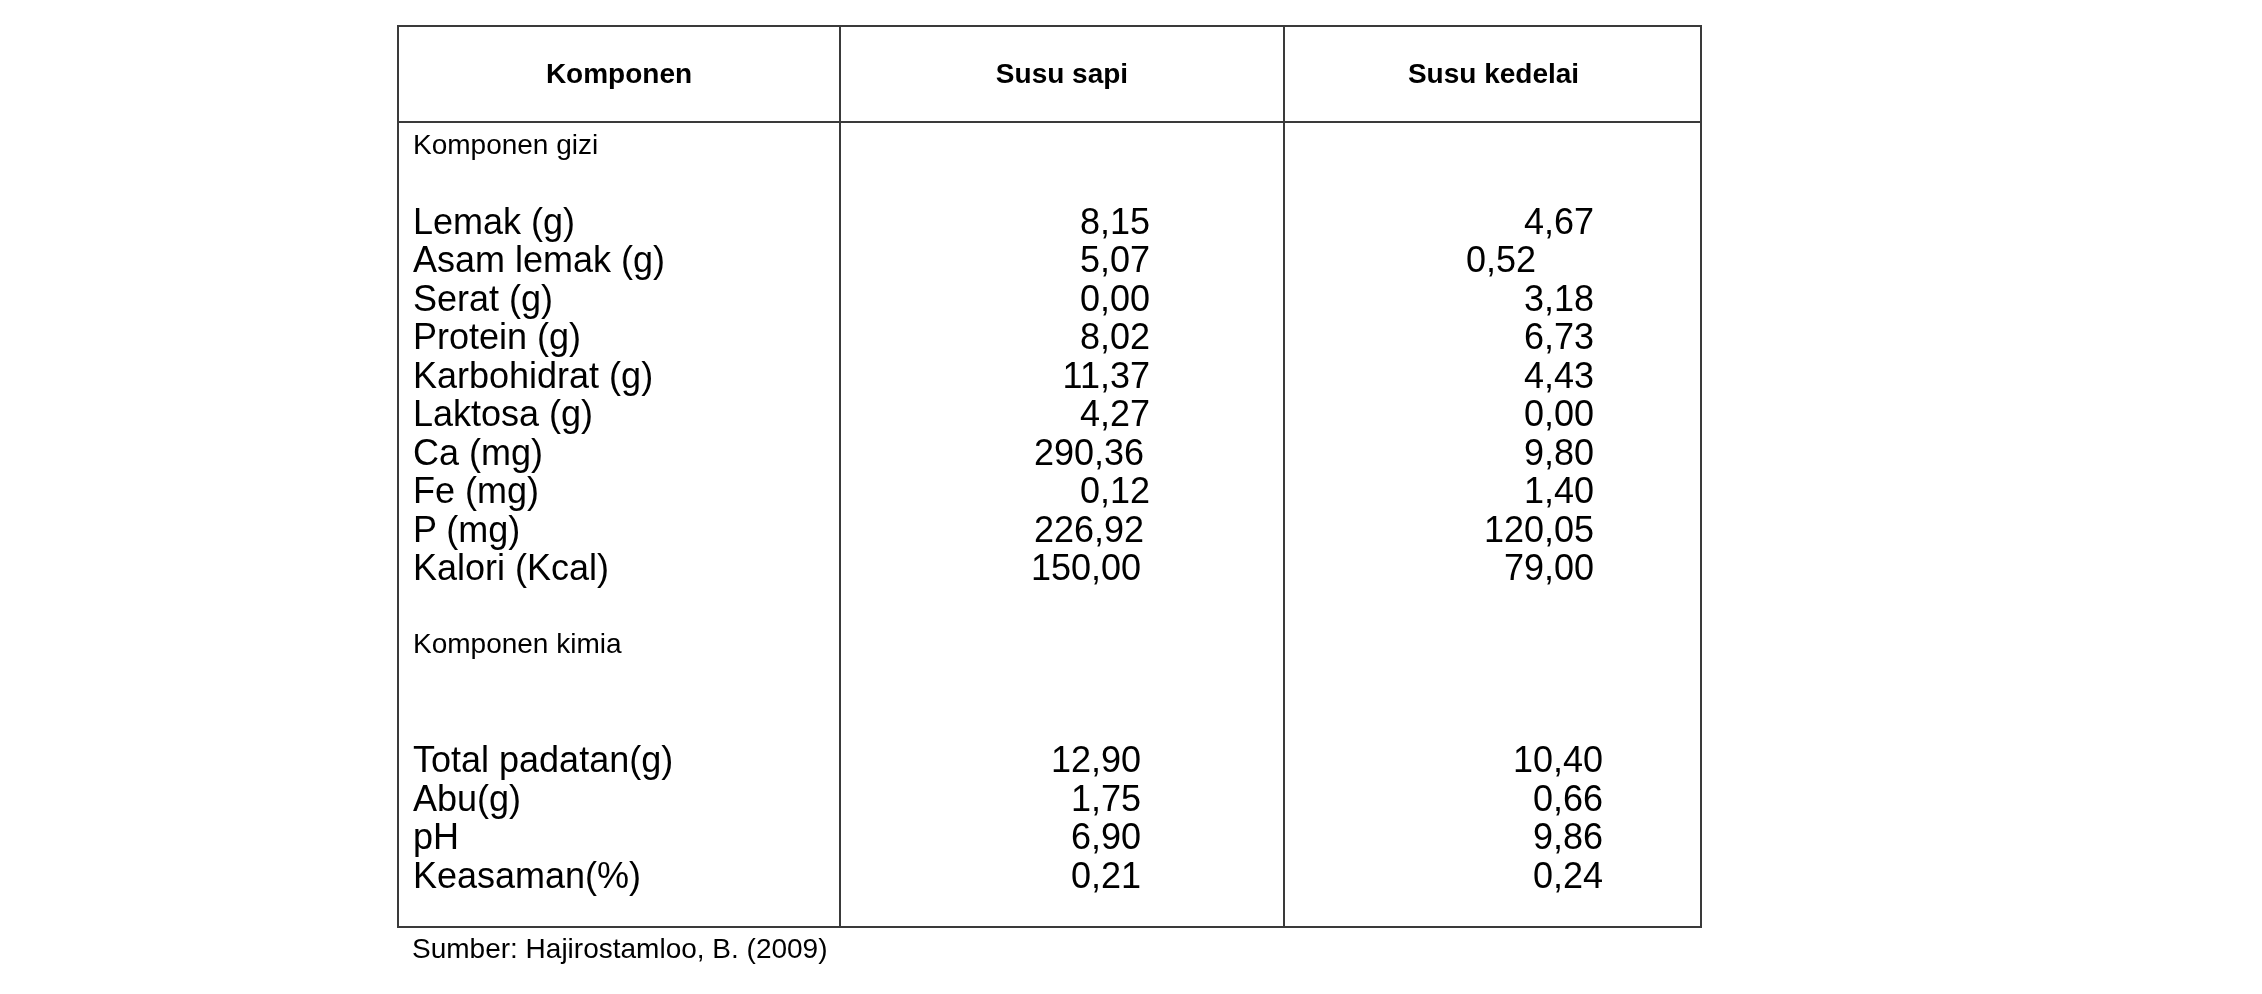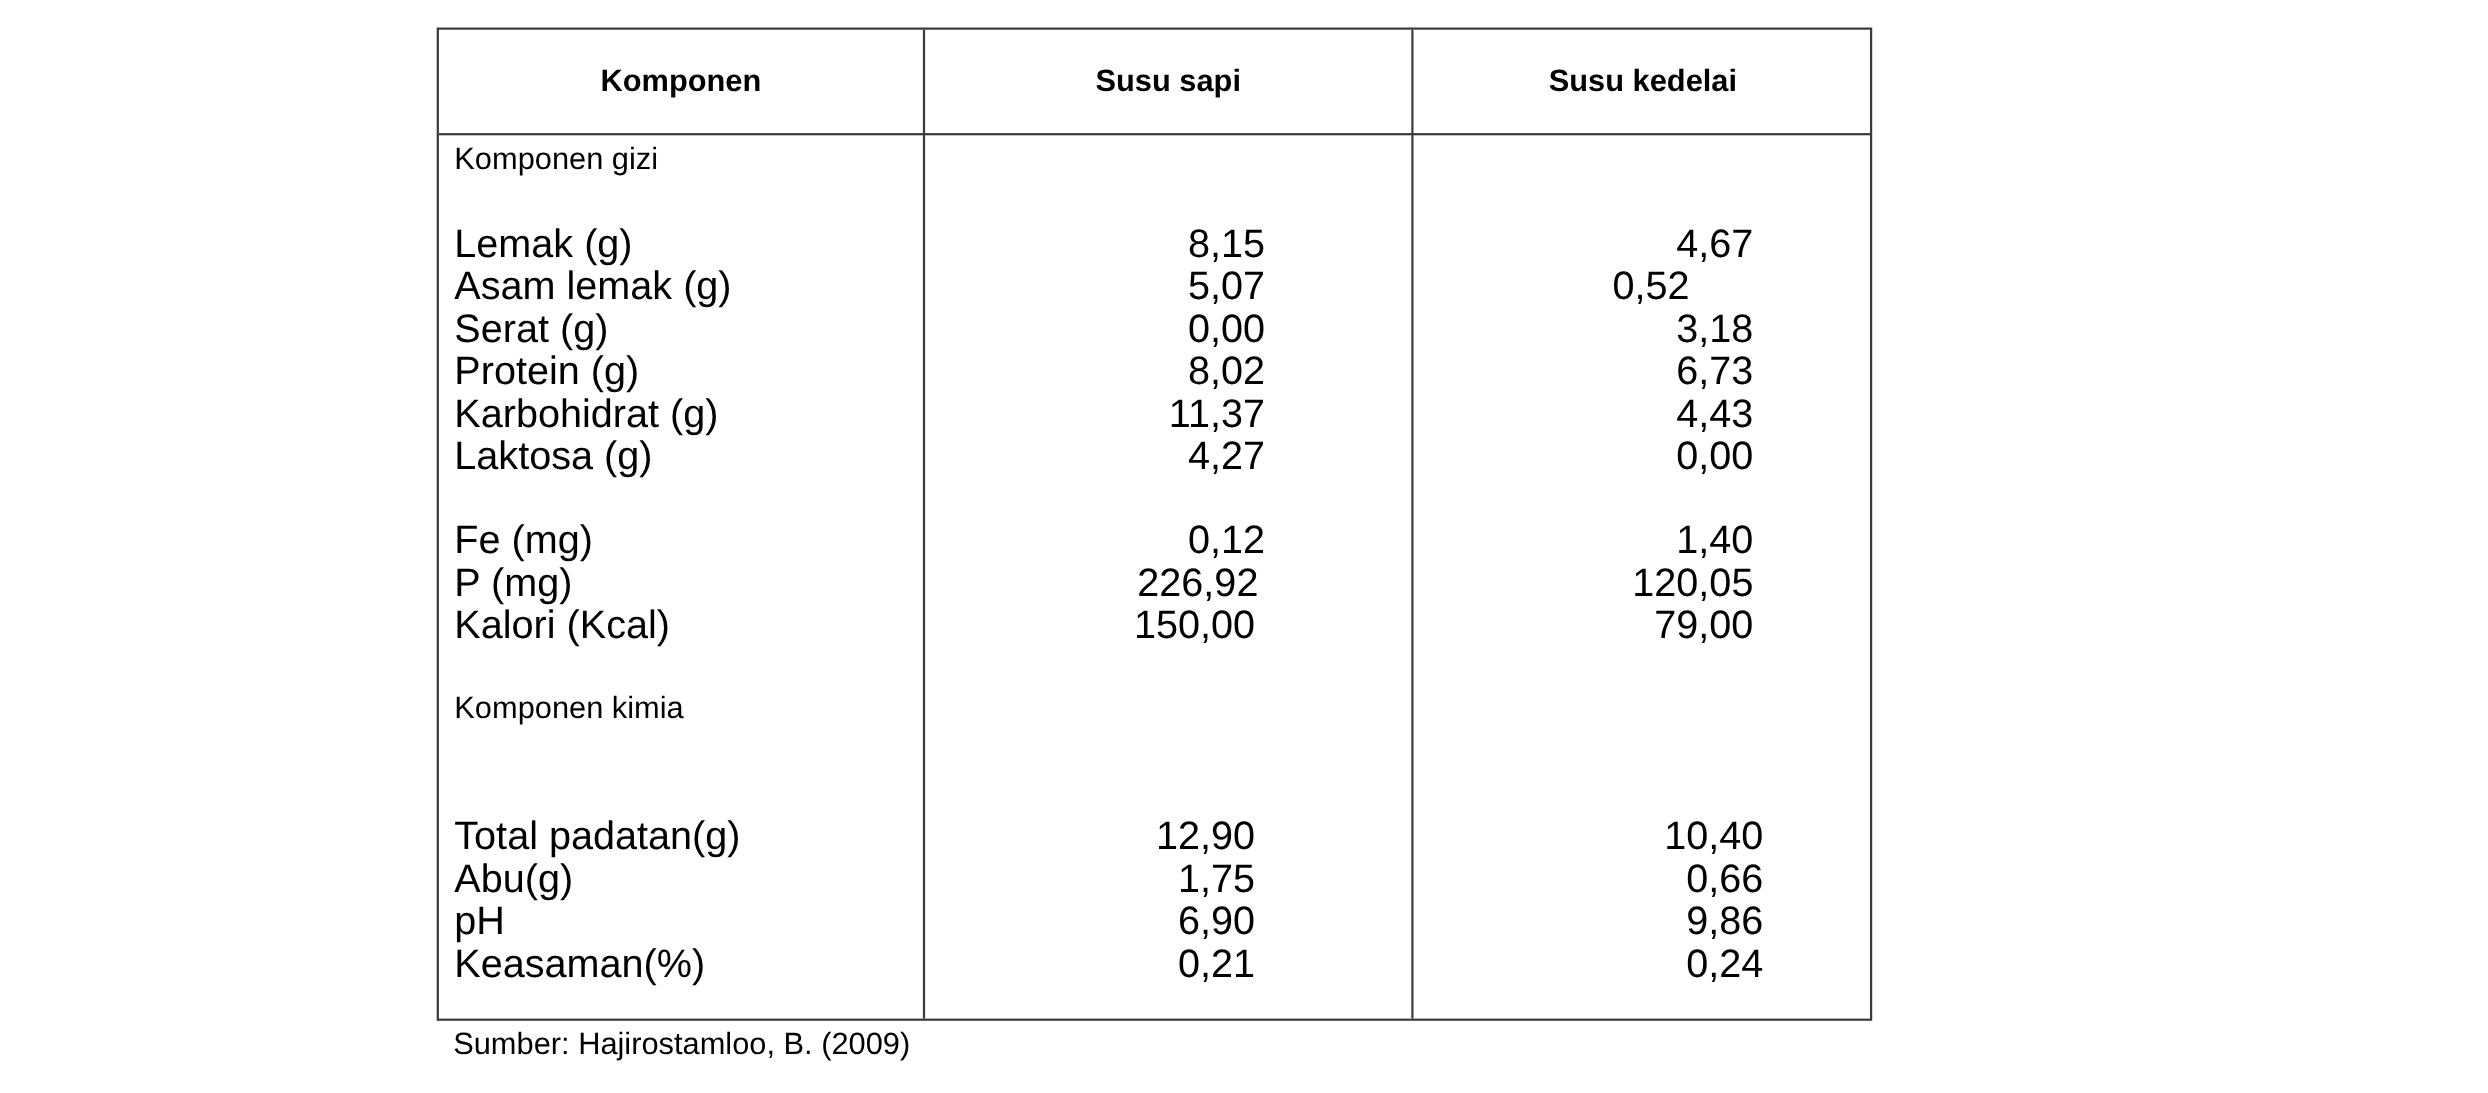--- a/index.html
+++ b/index.html
@@ -60,20 +60,25 @@
   <div class="row" style="top:330px">
     <span class="lbl">Karbohidrat (g)</span>
     <span class="v1" style="left:551px">11,37</span>
     <span class="v2" style="left:995px">4,43</span>
   </div>
   <div class="row" style="top:368px">
     <span class="lbl">Laktosa (g)</span>
     <span class="v1" style="left:551px">4,27</span>
     <span class="v2" style="left:995px">0,00</span>
   </div>
+  <div class="row" style="top:407px">
+    <span class="lbl">Ca (mg)</span>
+    <span class="v1" style="left:545px">290,36</span>
+    <span class="v2" style="left:995px">9,80</span>
+  </div>
   <div class="row" style="top:445px">
     <span class="lbl">Fe (mg)</span>
     <span class="v1" style="left:551px">0,12</span>
     <span class="v2" style="left:995px">1,40</span>
   </div>
   <div class="row" style="top:484px">
     <span class="lbl">P (mg)</span>
     <span class="v1" style="left:545px">226,92</span>
     <span class="v2" style="left:995px">120,05</span>
   </div>

